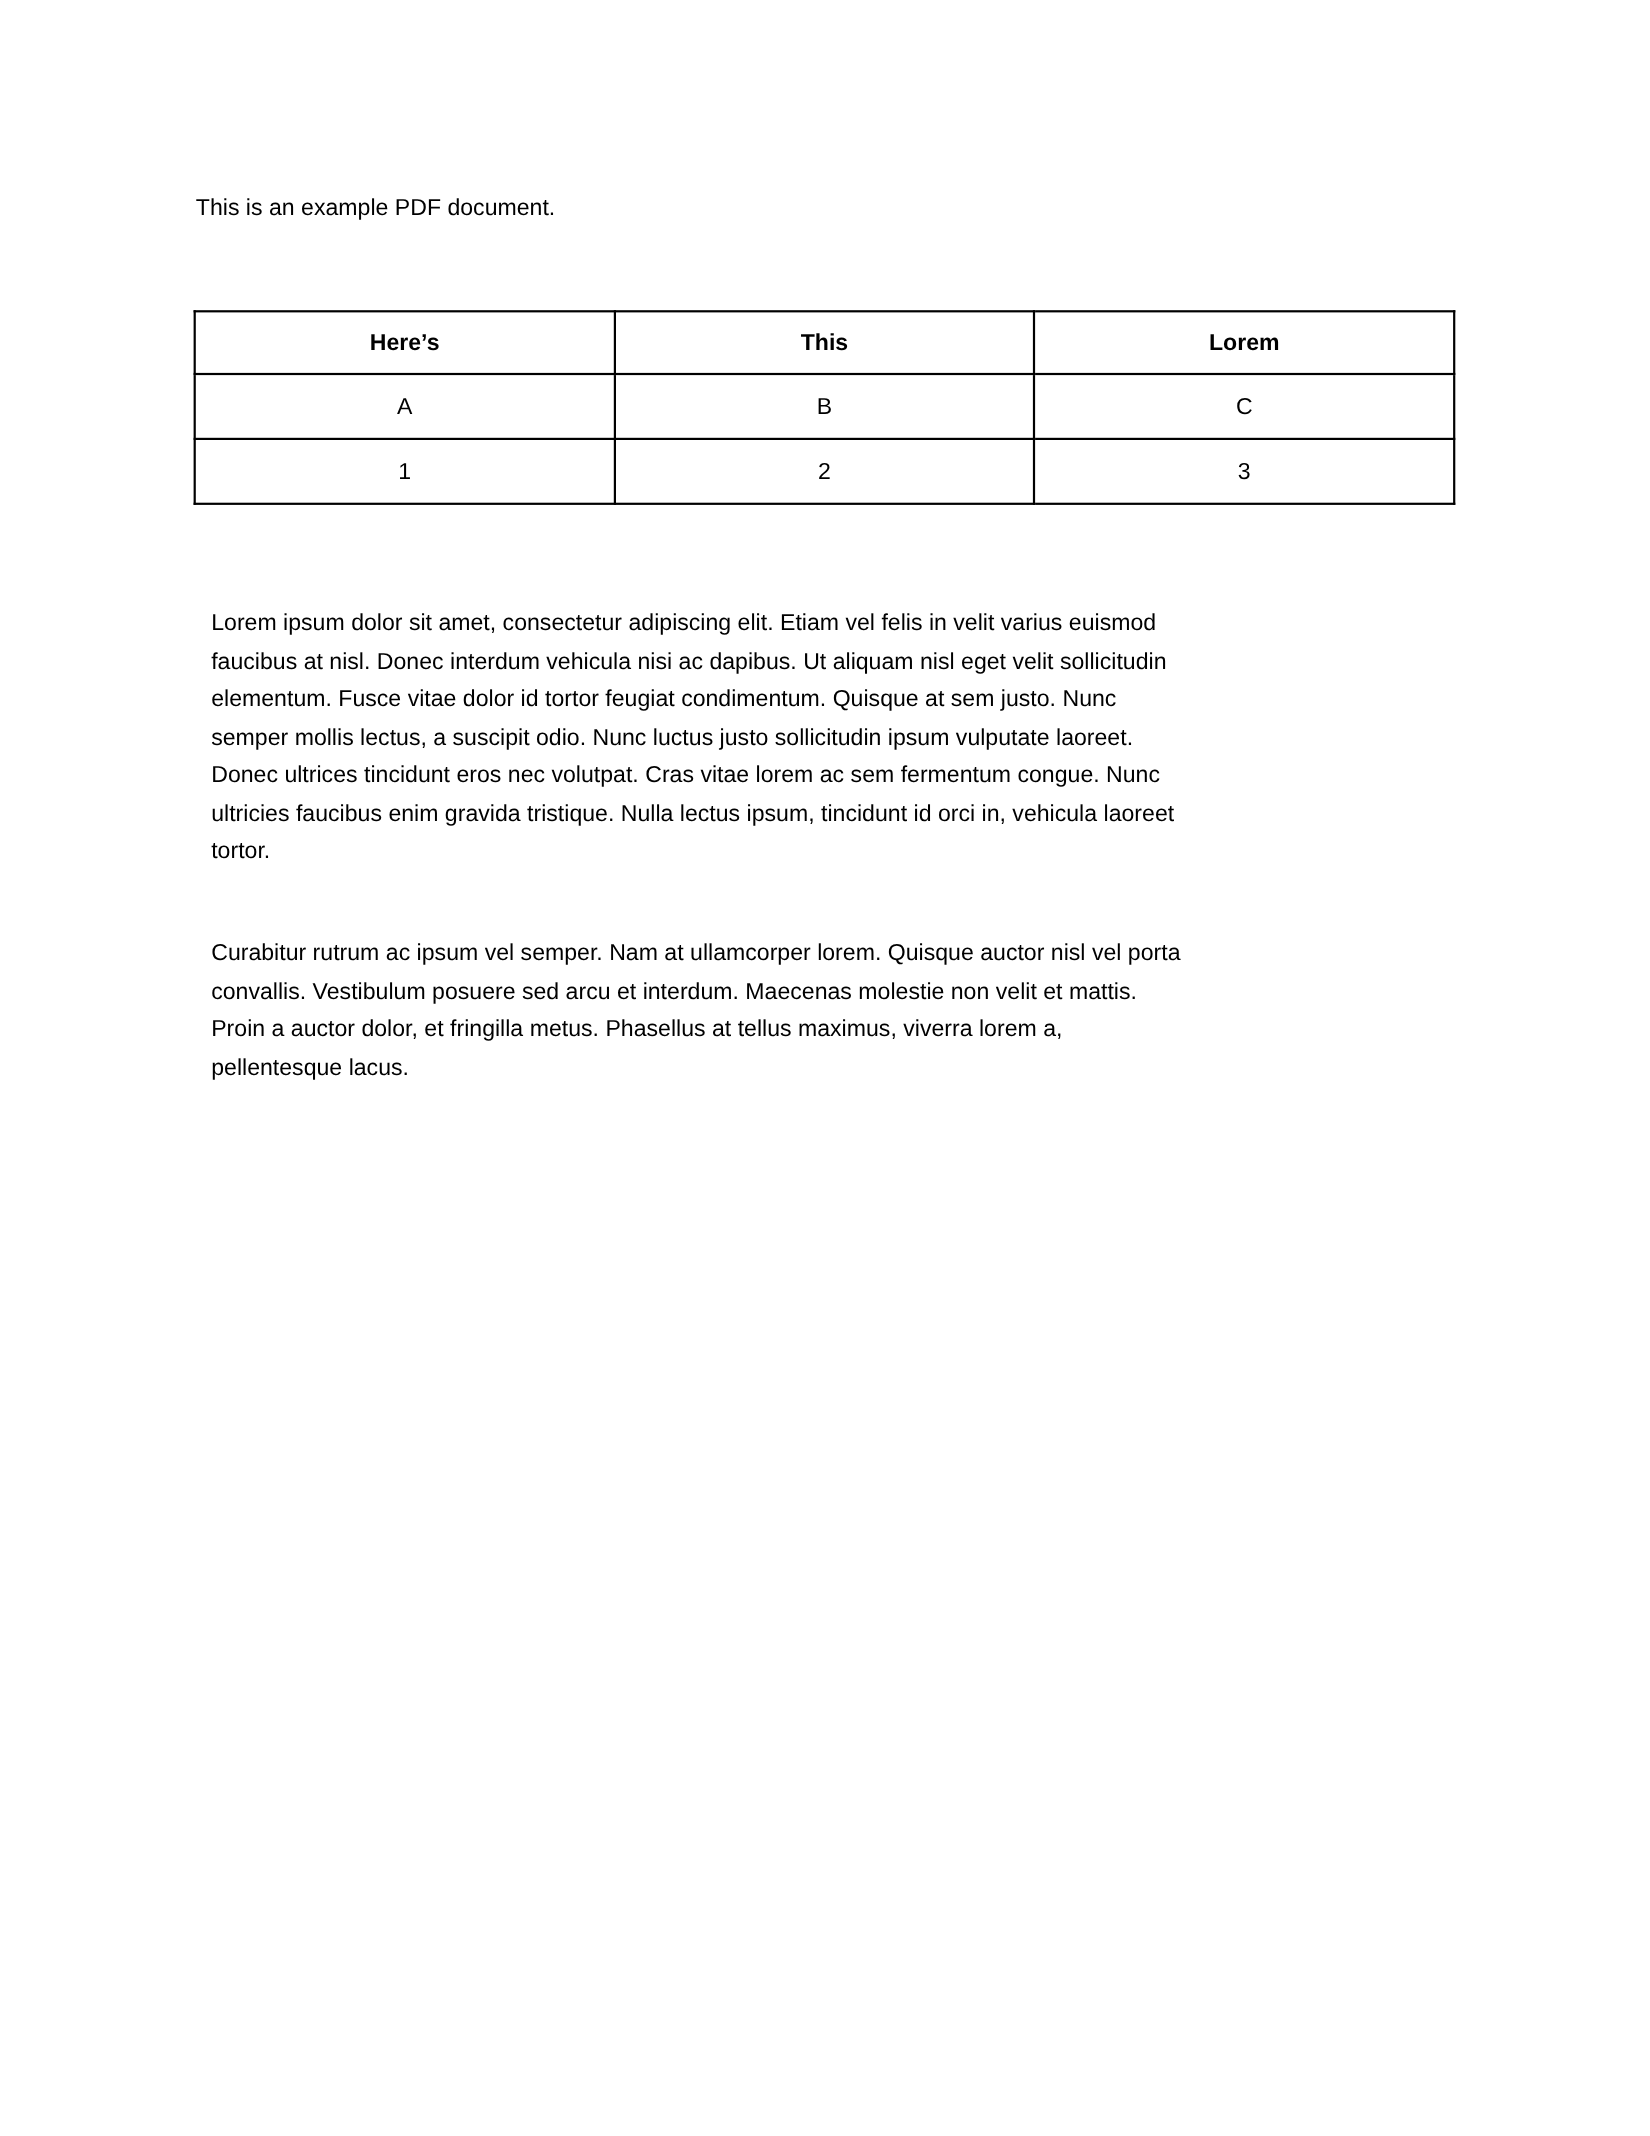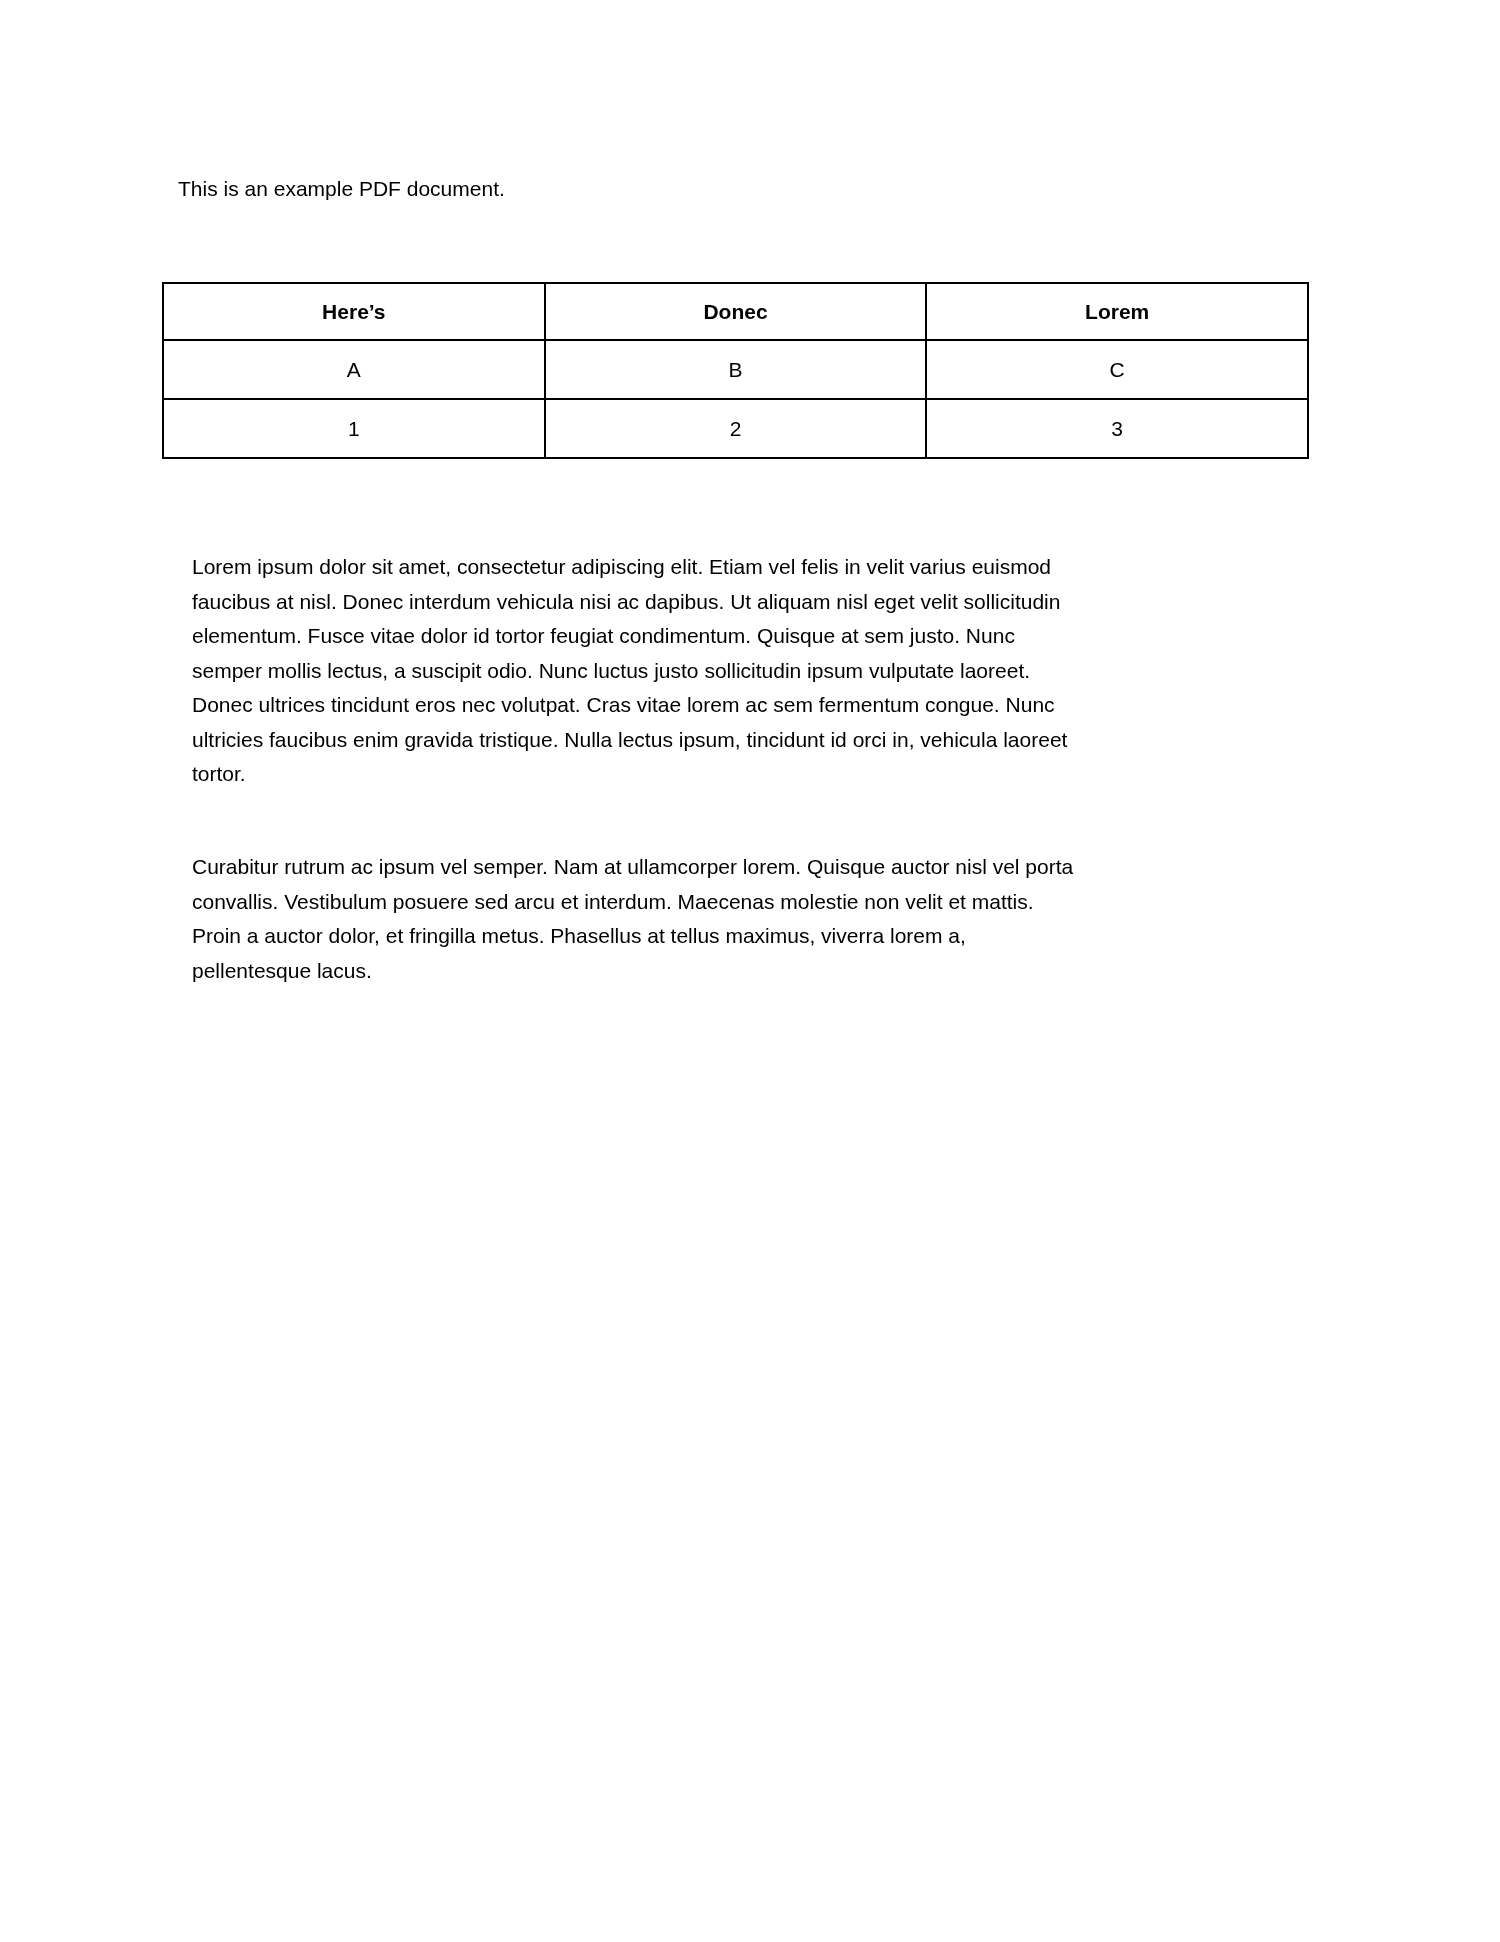--- a/index.html
+++ b/index.html
@@ -27,21 +27,21 @@
   .intro {
     position: absolute;
     left: 178px;
     top: 172px;
     margin: 0;
     line-height: 34.5px;
     white-space: pre-line;
   }
   .doc-table {
     position: absolute;
-    left: 162px;
+    left: 176px;
     top: 282px;
     width: 1147px;
     border-collapse: collapse;
     table-layout: fixed;
   }
   .doc-table th,
   .doc-table td {
     border: 2px solid #000000;
     text-align: center;
     vertical-align: middle;
@@ -72,21 +72,21 @@
 <body>
 
 <div class="page">
 
   <p class="intro">This is an example PDF document.</p>
 
   <table class="doc-table">
     <thead>
       <tr>
         <th>Here’s</th>
-        <th>Donec</th>
+        <th>This</th>
         <th>Lorem</th>
       </tr>
     </thead>
     <tbody>
       <tr>
         <td>A</td>
         <td>B</td>
         <td>C</td>
       </tr>
       <tr>

